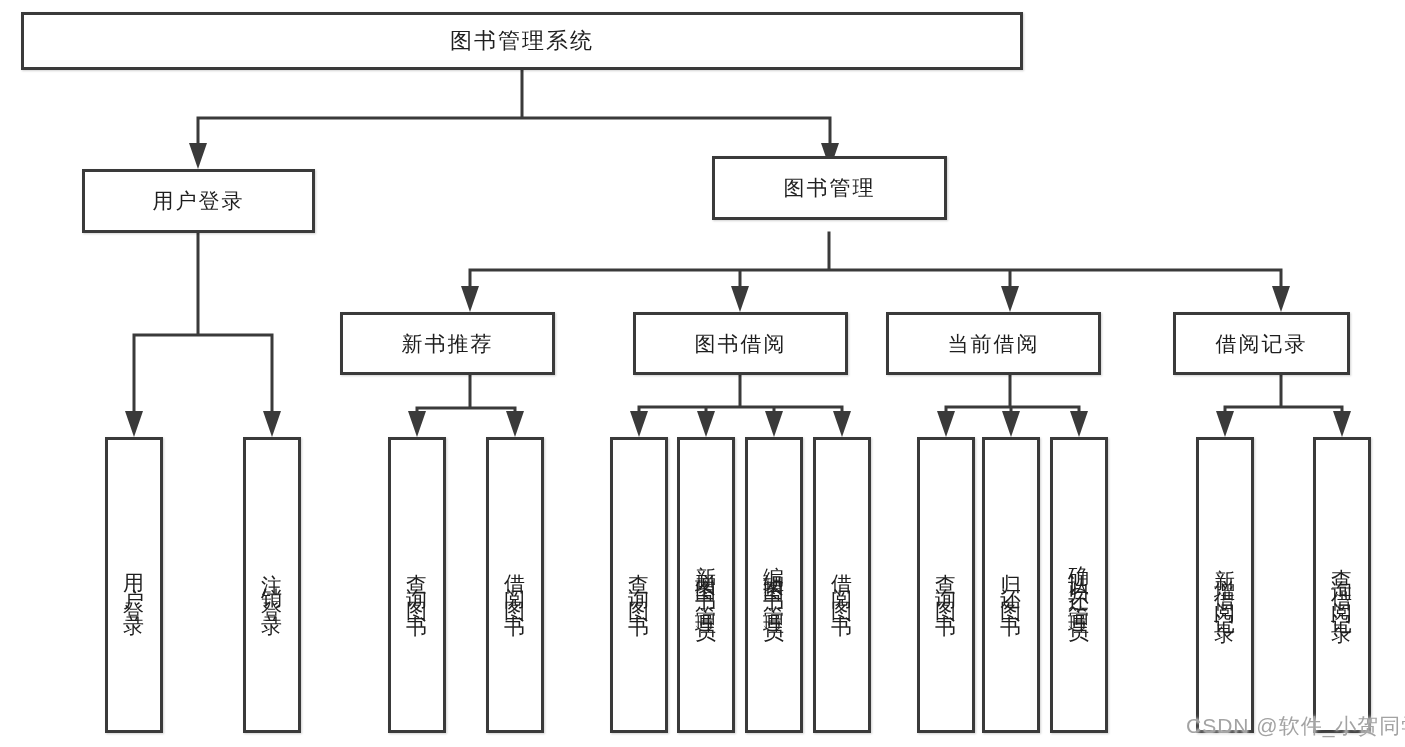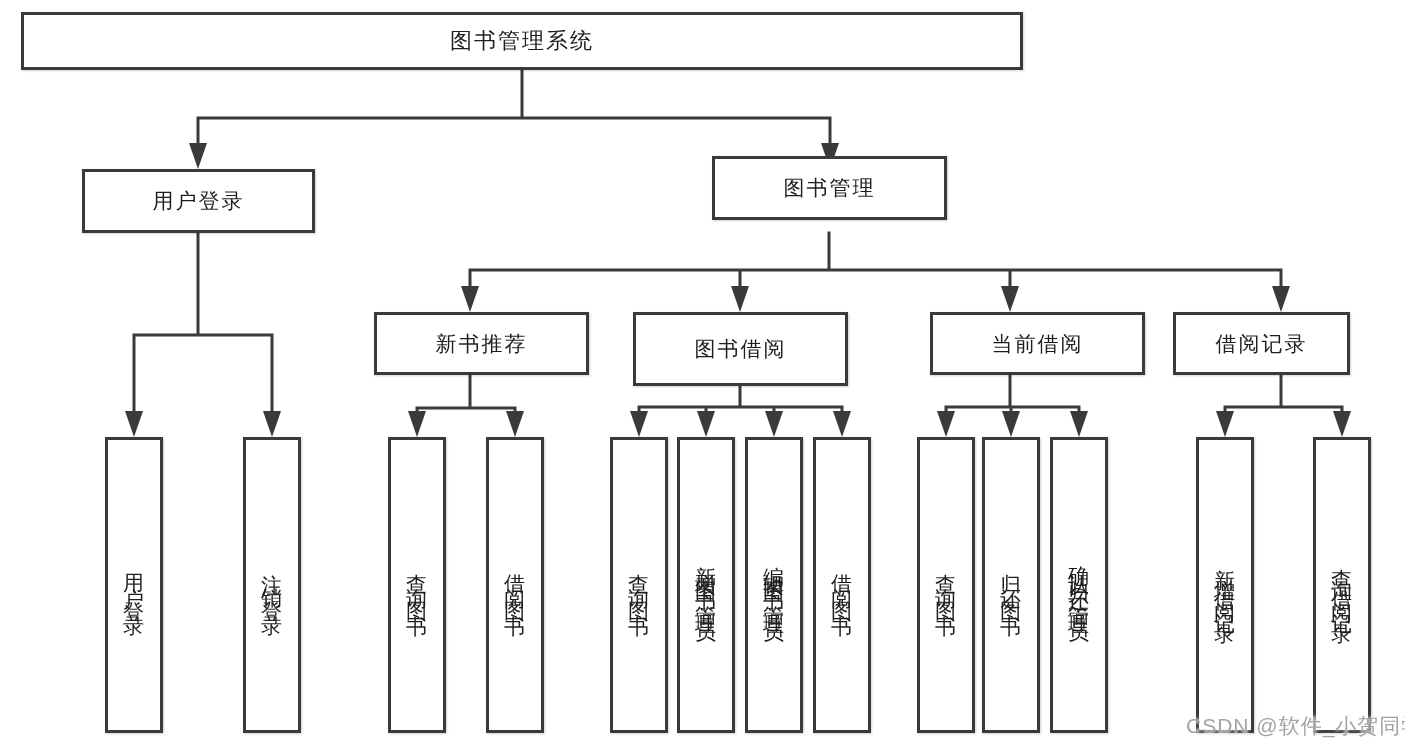--- a/index.html
+++ b/index.html
@@ -100,23 +100,23 @@
     <polygon points="1070,411 1088,411 1079,437" fill="#3a3a3a"></polygon>
     <polygon points="1216,411 1234,411 1225,437" fill="#3a3a3a"></polygon>
     <polygon points="1333,411 1351,411 1342,437" fill="#3a3a3a"></polygon>
   </svg>
 
   <div class="node h root-box" style="left:21px; top:12px; width:1002px; height:58px;">图书管理系统</div>
 
   <div class="node h" style="left:82px; top:169px; width:233px; height:64px;">用户登录</div>
   <div class="node h" style="left:712px; top:156px; width:235px; height:64px;">图书管理</div>
 
-  <div class="node h" style="left:374px; top:312px; width:215px; height:63px;">新书推荐</div>
-  <div class="node h" style="left:633px; top:312px; width:215px; height:74px;">图书借阅</div>
-  <div class="node h" style="left:930px; top:312px; width:215px; height:63px;">当前借阅</div>
+  <div class="node h" style="left:340px; top:312px; width:215px; height:63px;">新书推荐</div>
+  <div class="node h" style="left:633px; top:312px; width:215px; height:63px;">图书借阅</div>
+  <div class="node h" style="left:886px; top:312px; width:215px; height:63px;">当前借阅</div>
   <div class="node h" style="left:1173px; top:312px; width:177px; height:63px;">借阅记录</div>
 
   <div class="node v" style="left:105px; top:437px; width:58px; height:296px;">用户登录</div>
   <div class="node v" style="left:243px; top:437px; width:58px; height:296px;">注销登录</div>
 
   <div class="node v" style="left:388px; top:437px; width:58px; height:296px;">查询图书</div>
   <div class="node v" style="left:486px; top:437px; width:58px; height:296px;">借阅图书</div>
 
   <div class="node v" style="left:610px; top:437px; width:58px; height:296px;">查询图书</div>
   <div class="node v long" style="left:677px; top:437px; width:58px; height:296px;">新增图书（管理员）</div>

